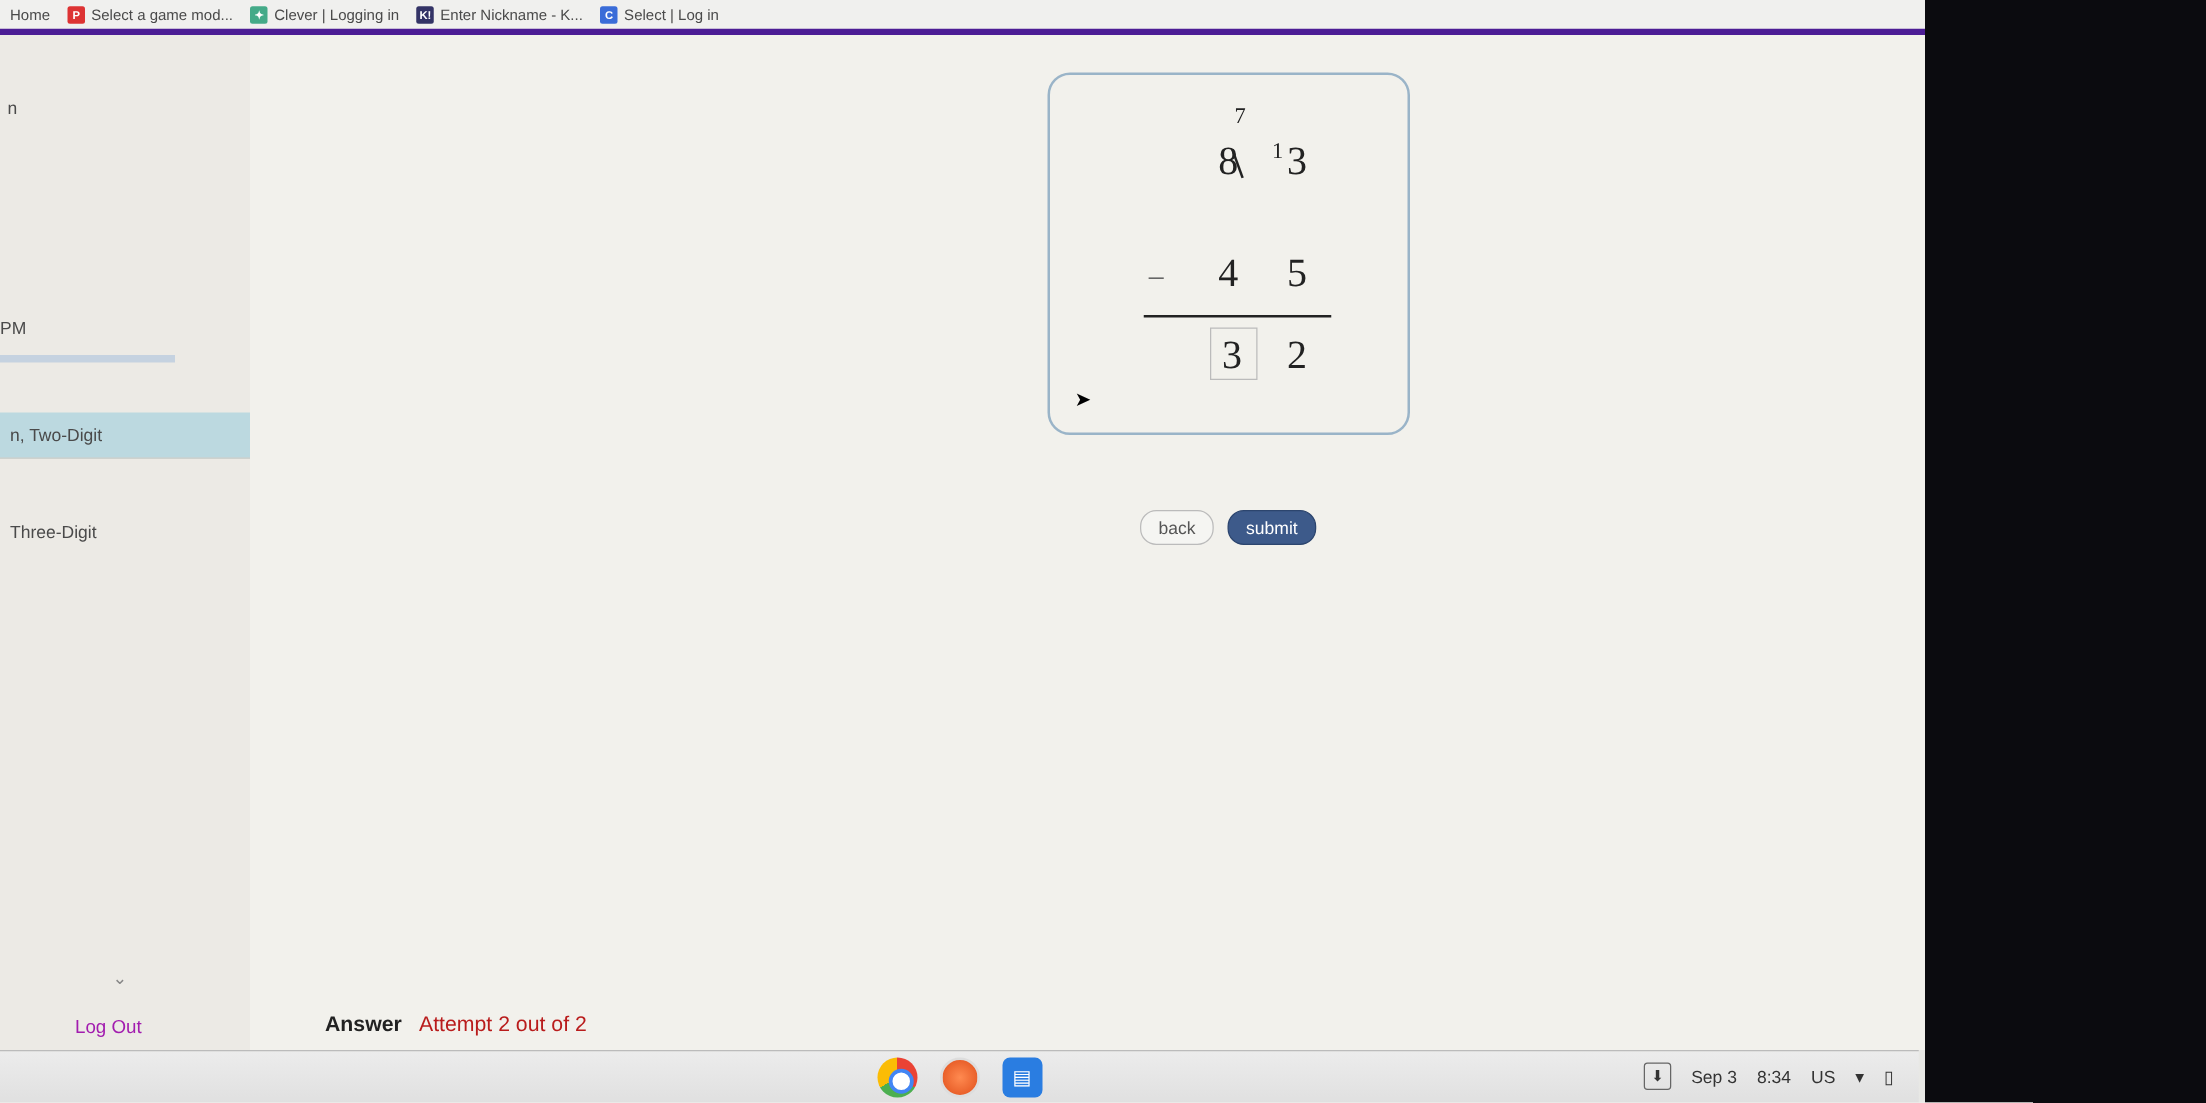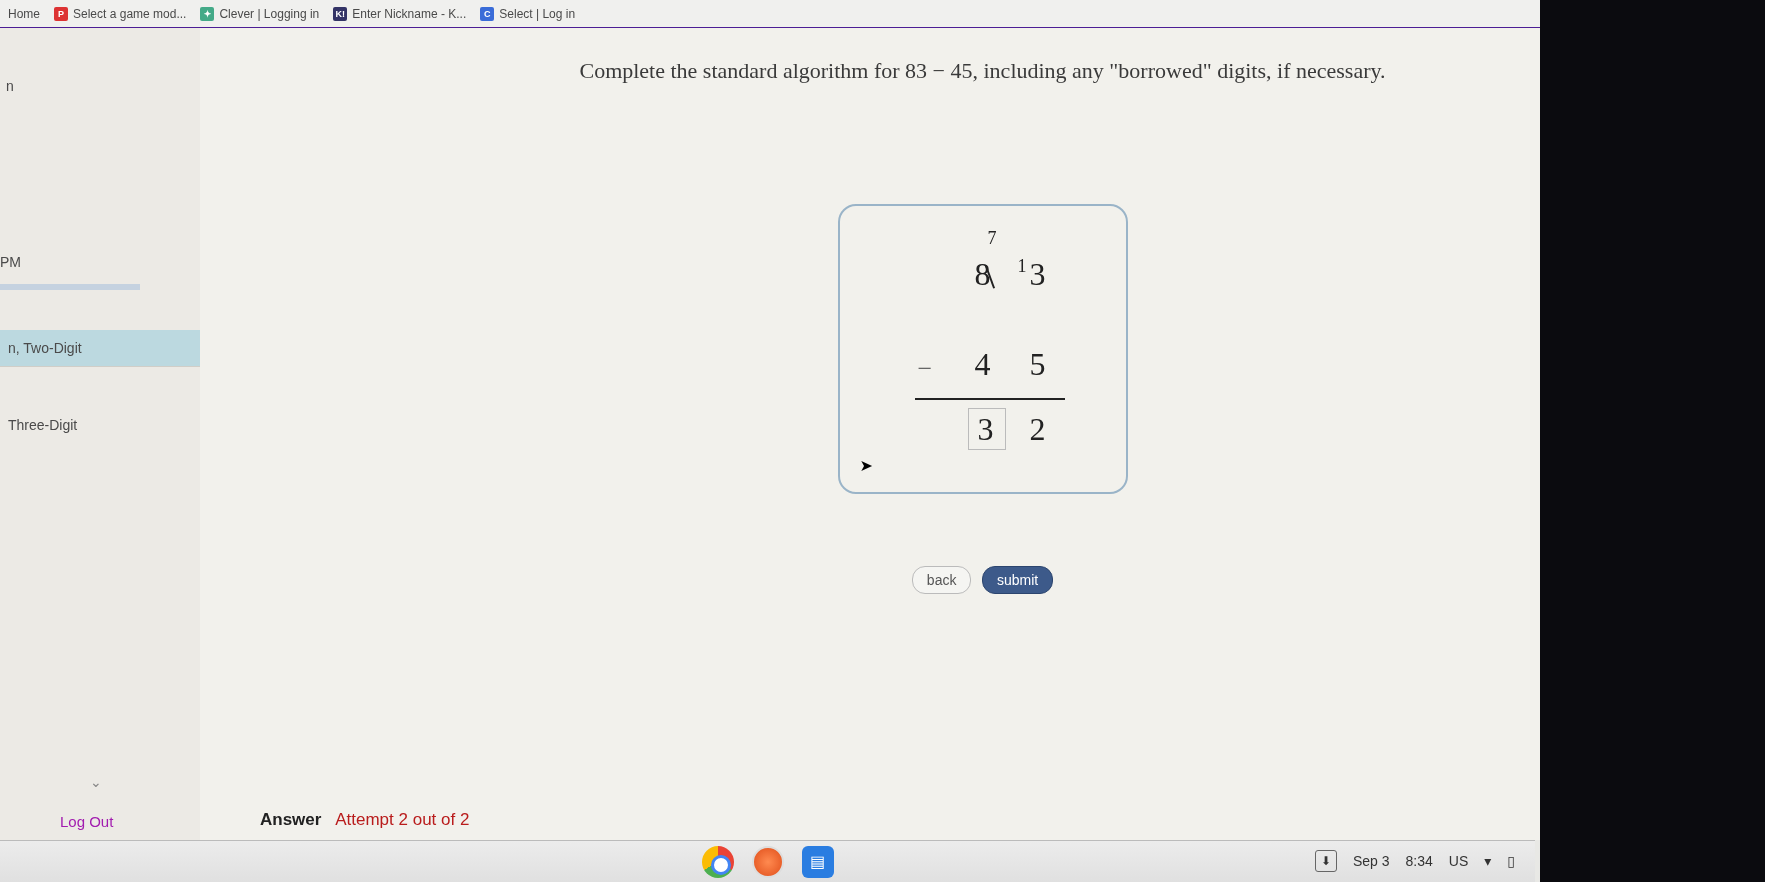--- a/index.html
+++ b/index.html
@@ -13,21 +13,21 @@
   }
   .bookmarks-bar {
     background: #f0f0ee;
     height: 28px;
     display: flex;
     align-items: center;
     padding: 0 8px;
     gap: 14px;
     font-size: 12px;
     color: #4a4a4a;
-    border-bottom: 1px solid #4c1d95;
+    border-bottom: 5px solid #4c1d95;
   }
   .bookmark-item { display: flex; align-items: center; gap: 5px; cursor: pointer; }
   .favicon { width: 14px; height: 14px; display: inline-flex; align-items: center; justify-content: center; border-radius: 2px; font-size: 9px; font-weight: bold; color: #fff; }
   .favicon.pin { background: #d33; }
   .favicon.clever { background: #4a8; }
   .favicon.k { background: #336; }
   .favicon.c { background: #3a6cd8; }
   .main-area {
     display: flex;
     height: calc(100% - 28px - 42px);
@@ -97,21 +97,21 @@
   }
   .button-row {
     text-align: center;
     margin-top: 60px;
   }
   .btn {
     display: inline-block;
     padding: 5px 14px;
     font-size: 14px;
     border-radius: 13px;
-    margin: 12px 3px;
+    margin: 0 3px;
     cursor: pointer;
   }
   .btn-back { background: #f5f5f2; border: 1px solid #bbb; color: #555; }
   .btn-submit { background: #3d5a8a; border: 1px solid #2c456e; color: #fff; }
   .answer-row {
     position: absolute;
     bottom: 10px;
     left: 60px;
     font-size: 17px;
   }
@@ -199,21 +199,20 @@
     <div class="sidebar-row" style="margin-top:40px;border:none;">
       <span>Three-Digit</span>
     </div>
     <span class="sidebar-collapse">⌄</span>
     <div class="sidebar-bottom">
       <span>Log Out</span>
     </div>
   </div>
 
   <div class="content">
-    <div class="instruction">Complete the standard algorithm for 83 − 45, including any "borrowed" digits, if necessary.</div>
 
     <div class="problem-box">
       <span class="small-digit" style="left:148px; top:22px;">7</span>
       <span class="digit" style="left:135px; top:50px;">8</span>
       <span class="strike" style="left:138px; top:70px;"></span>
       <span class="small-digit" style="left:178px; top:50px;">1</span>
       <span class="digit" style="left:190px; top:50px;">3</span>
 
       <span class="minus" style="left:78px; top:148px;">−</span>
       <span class="digit" style="left:135px; top:140px;">4</span>

